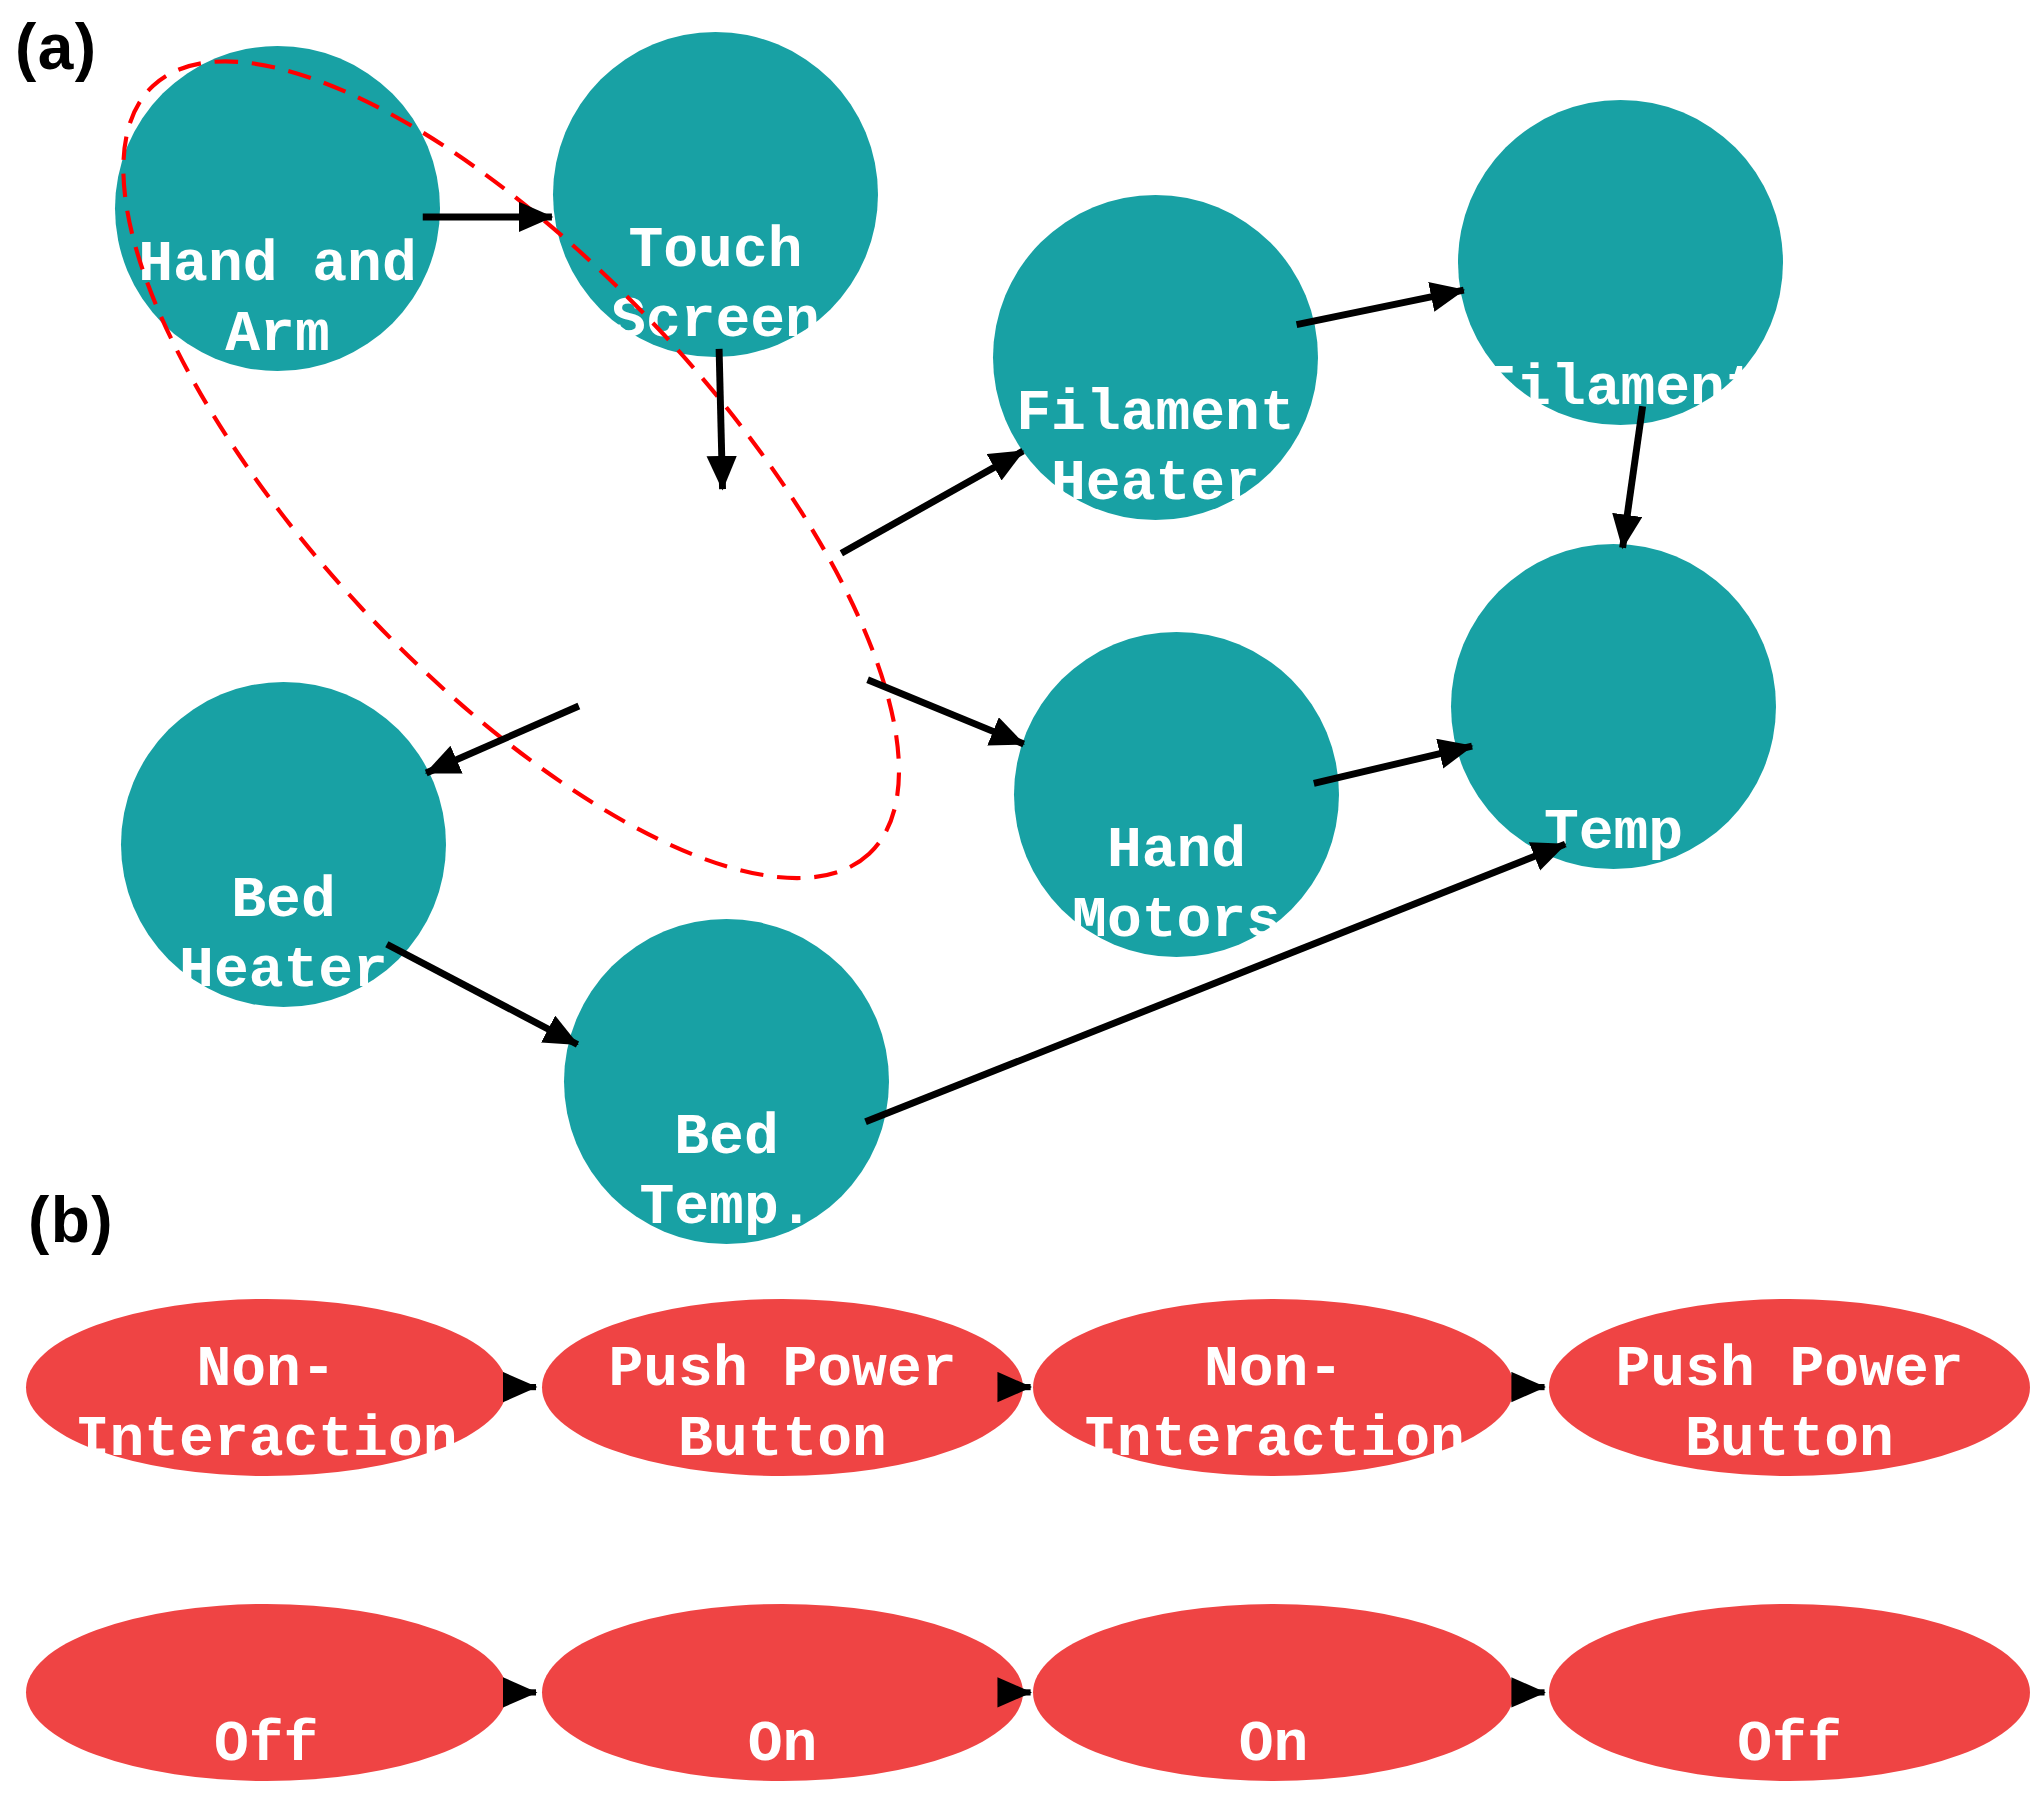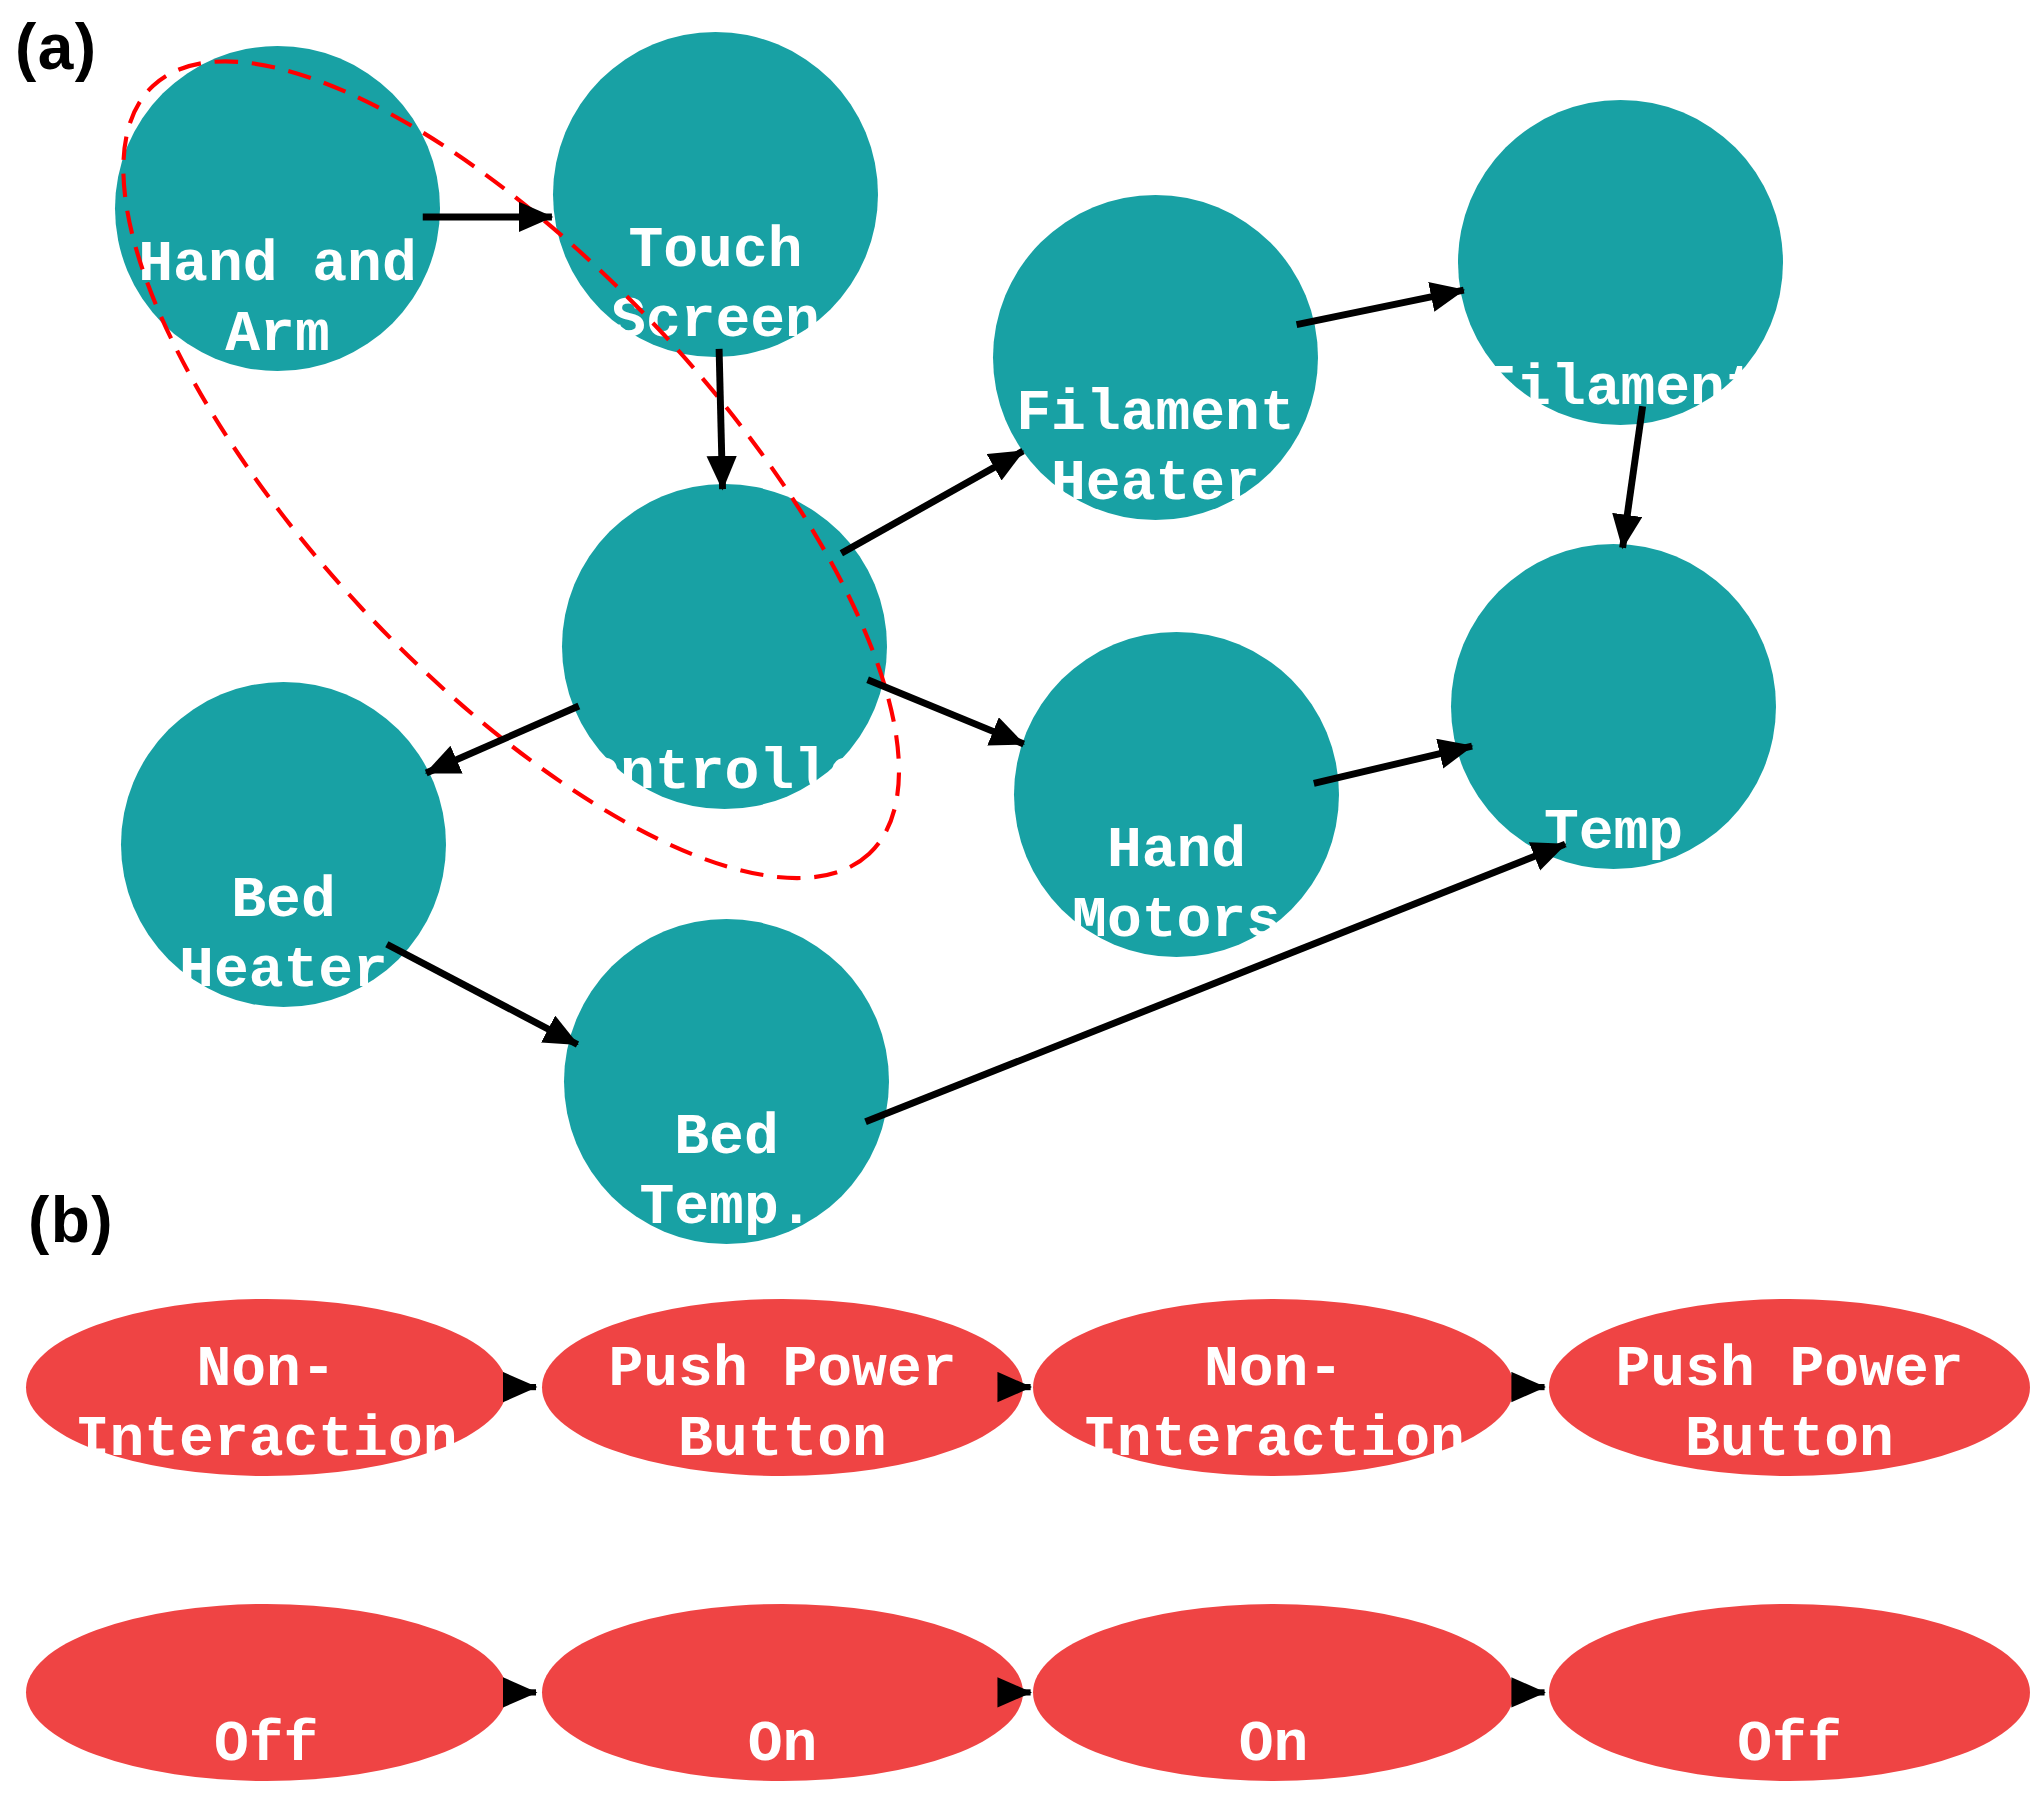--- a/index.html
+++ b/index.html
@@ -80,23 +80,20 @@
     <span>Touch
 Screen</span>
   </div>
   <div class="node teal" style="left:993px; top:195px;">
     <span>Filament
 Heater</span>
   </div>
   <div class="node teal" style="left:1458px; top:100px;">
     <span>Filament</span>
   </div>
-  <div class="node teal" style="left:562px; top:484px;">
-    <span>Controller</span>
-  </div>
   <div class="node teal" style="left:121px; top:682px;">
     <span>Bed
 Heater</span>
   </div>
   <div class="node teal" style="left:564px; top:919px;">
     <span>Bed
 Temp.</span>
   </div>
   <div class="node teal" style="left:1014px; top:632px;">
     <span>Hand

